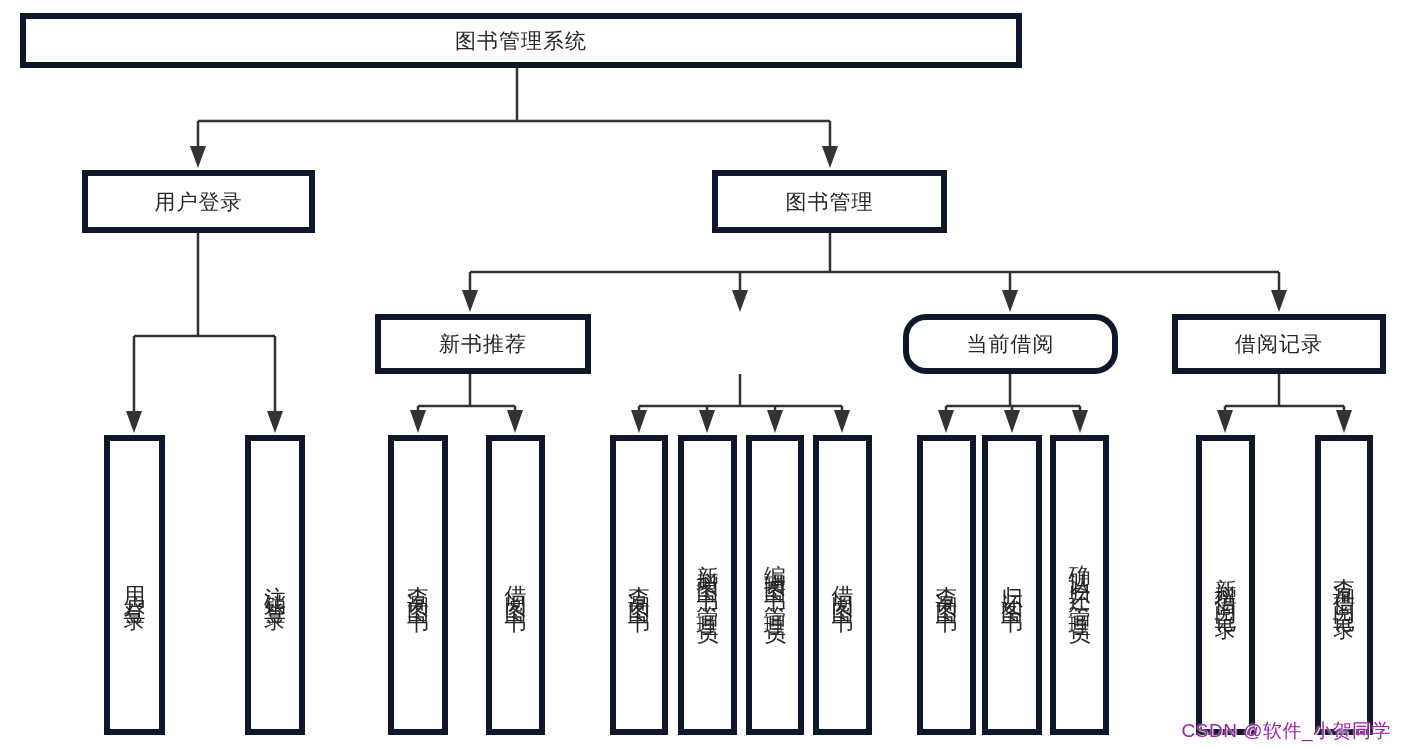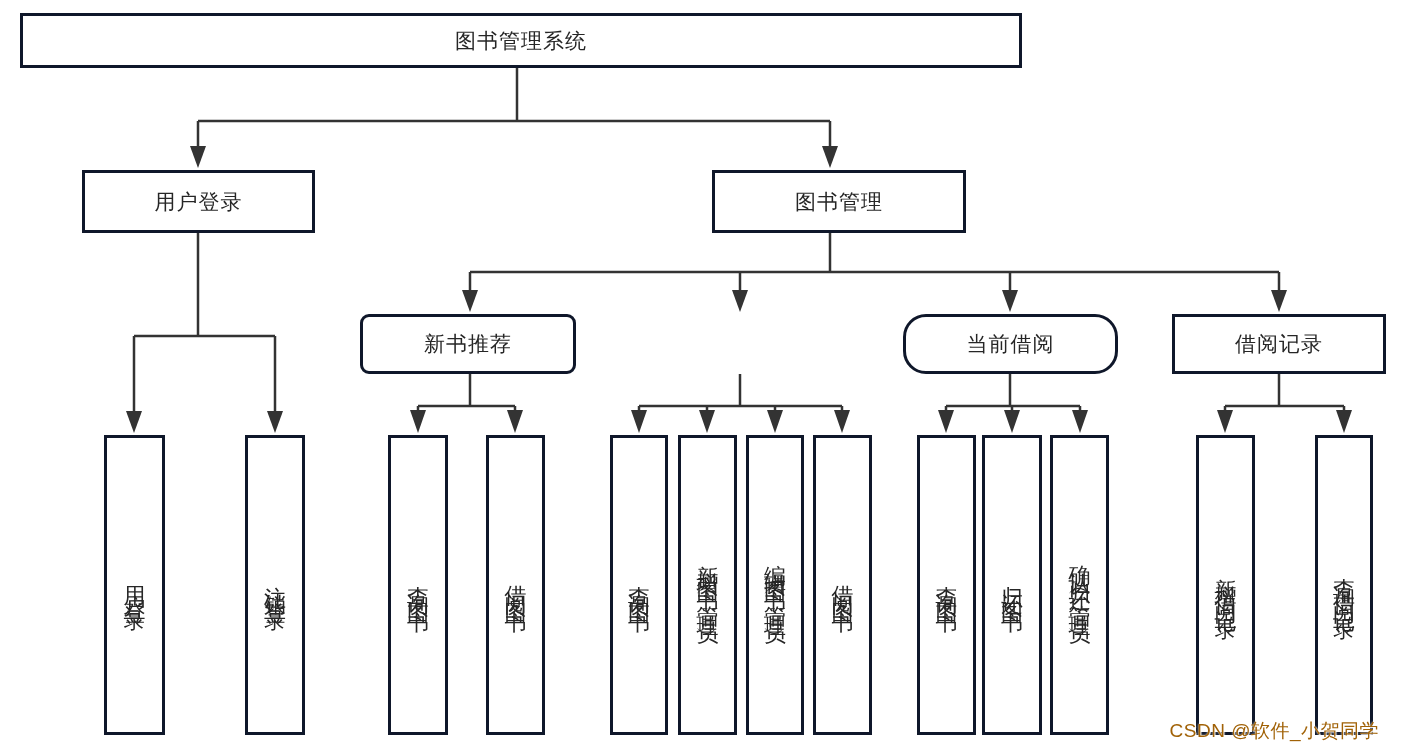--- a/index.html
+++ b/index.html
@@ -18,21 +18,21 @@
   .wires {
     position: absolute;
     left: 0;
     top: 0;
     pointer-events: none;
   }
   .box {
     position: absolute;
     box-sizing: border-box;
     background: #ffffff;
-    border: 3px solid #0f172a;
+    border: 6px solid #0f172a;
     display: flex;
     align-items: center;
     justify-content: center;
   }
   .hbox span {
     font-size: 21px;
     color: #262626;
     letter-spacing: 1px;
     white-space: nowrap;
   }
@@ -40,24 +40,24 @@
     writing-mode: vertical-rl;
     text-orientation: mixed;
     font-size: 22px;
     color: #262626;
     letter-spacing: 0.38em;
     line-height: 1;
     white-space: nowrap;
   }
   .watermark {
     position: absolute;
-    right: 26px;
+    right: 14px;
     bottom: 3px;
     font-size: 19px;
-    color: #a16207;
+    color: #a21caf;
     letter-spacing: 0.5px;
     text-shadow: 0 0 2px #ffffff, 1px 1px 1px #ffffff;
     white-space: nowrap;
   }
 </style>
 </head>
 <body>
 
 <div class="stage">
 
@@ -127,25 +127,25 @@
     </g>
   </svg>
 
   <div class="box hbox" style="left:20px; top:13px; width:1002px; height:55px;">
     <span>图书管理系统</span>
   </div>
 
   <div class="box hbox" style="left:82px; top:170px; width:233px; height:63px;">
     <span>用户登录</span>
   </div>
-  <div class="box hbox" style="left:712px; top:170px; width:254px; height:63px;">
+  <div class="box hbox" style="left:712px; top:170px; width:235px; height:63px;">
     <span>图书管理</span>
   </div>
 
-  <div class="box hbox" style="left:360px; top:314px; width:216px; height:60px;border-radius:9px;">
+  <div class="box hbox" style="left:375px; top:314px; width:216px; height:60px;">
     <span>新书推荐</span>
   </div>
   <div class="box hbox" style="left:903px; top:314px; width:215px; height:60px;border-radius:23px;">
     <span>当前借阅</span>
   </div>
   <div class="box hbox" style="left:1172px; top:314px; width:214px; height:60px;">
     <span>借阅记录</span>
   </div>
 
   <div class="box vbox" style="left:104px; top:435px; width:61px; height:300px;">

